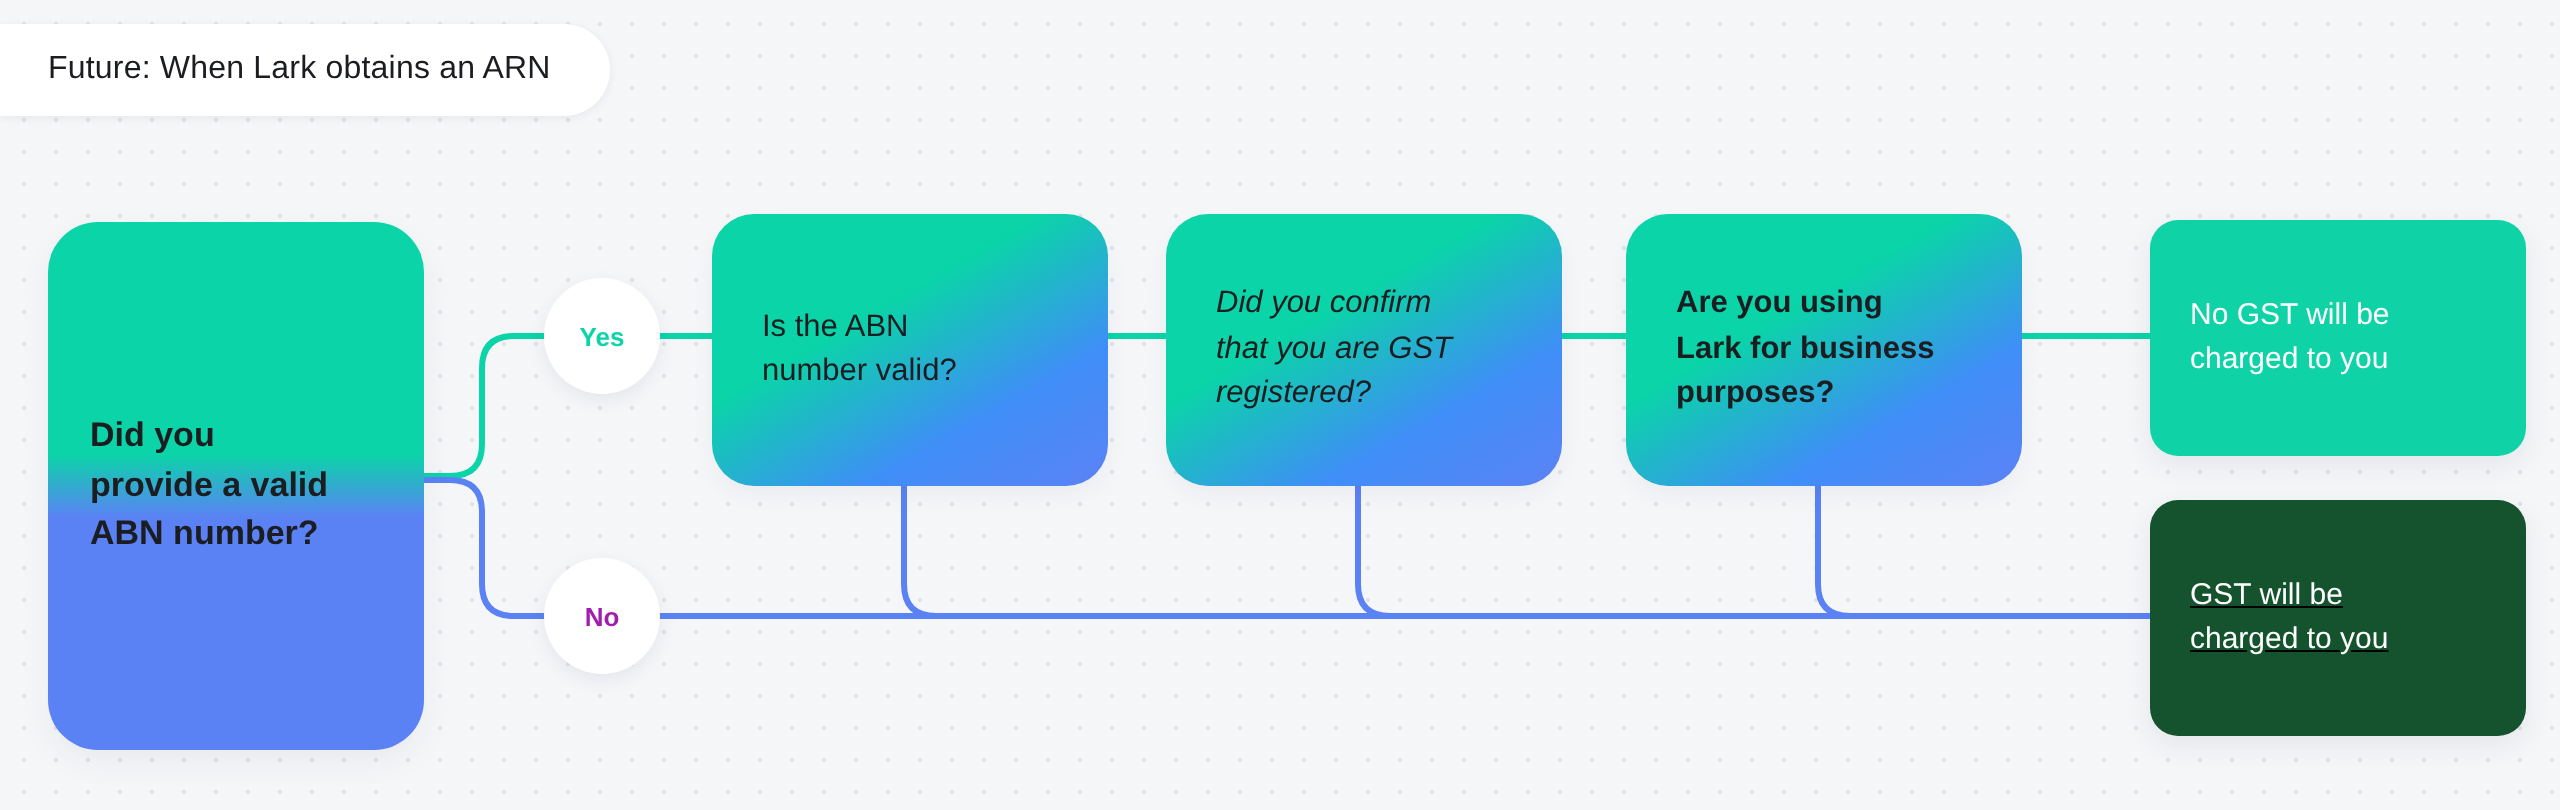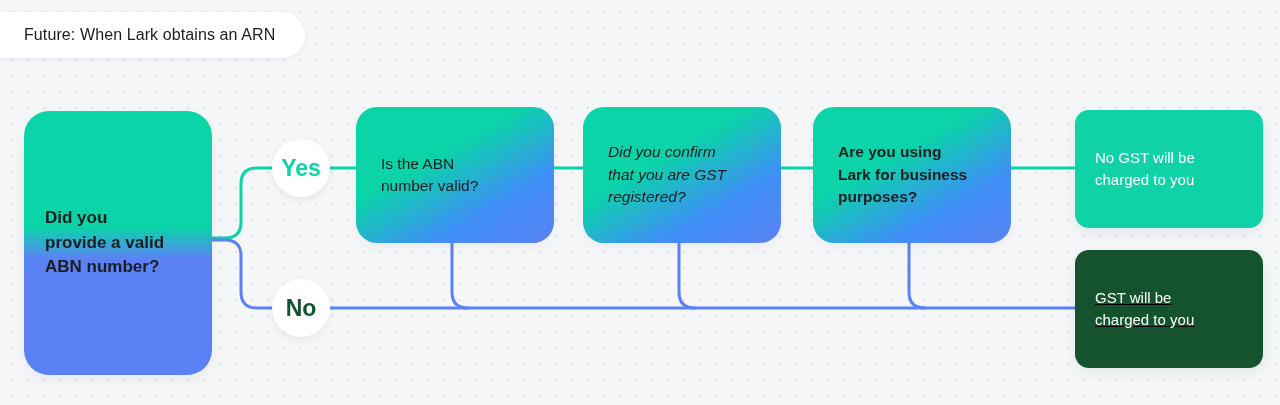--- a/index.html
+++ b/index.html
@@ -146,34 +146,34 @@
   
   .branch-label {
     position: absolute;
     width: 58px;
     height: 58px;
     border-radius: 50%;
     background: #ffffff;
     display: flex;
     align-items: center;
     justify-content: center;
-    font-size: 23px;
+    font-size: 13px;
     font-weight: bold;
     z-index: 4;
     box-shadow: 0 3px 9px rgba(40,50,80,0.08);
   }
   #branch-yes {
     left: 272px;
     top: 139px;
     color: #0ad4a8;
   }
   #branch-no {
     left: 272px;
     top: 279px;
-    color: #14532d;
+    color: #a21caf;
   }
 </style>
 </head>
 <body>
 
 <svg id="connectors" viewBox="0 0 1280 405" width="1280" height="405">
 
   <path d="M 209 238 L 225 238 Q 241 238 241 222 L 241 184 Q 241 168 257 168 L 272 168" fill="none" stroke="#0ad4a8" stroke-width="3" stroke-linecap="round"></path>
 
   <path d="M 209 240 L 225 240 Q 241 240 241 256 L 241 292 Q 241 308 257 308 L 272 308" fill="none" stroke="#5b82f5" stroke-width="3" stroke-linecap="round"></path>

